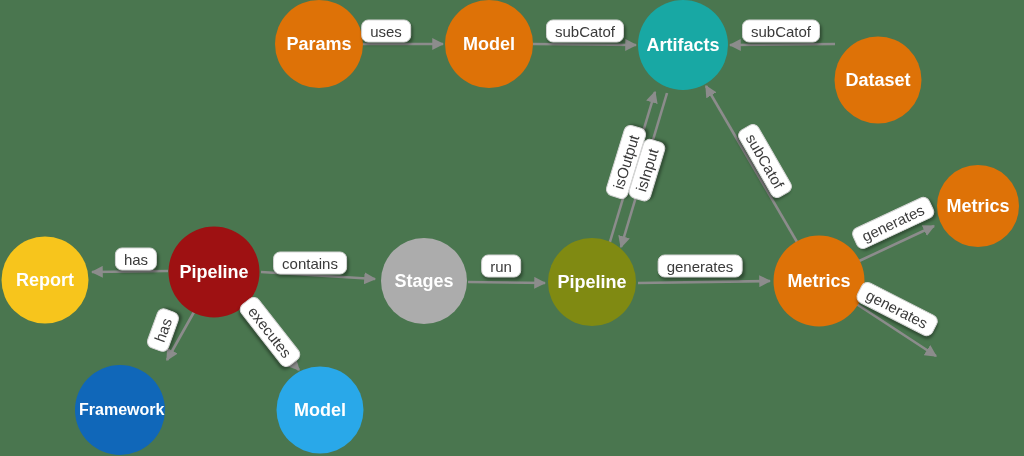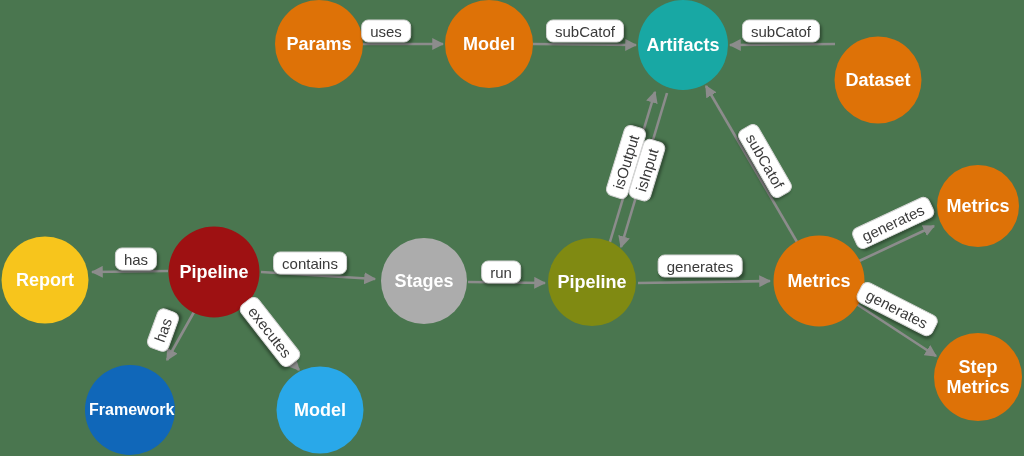--- a/index.html
+++ b/index.html
@@ -94,36 +94,33 @@
     </div>
   <div class="node" style="left: 592px; top: 282px; width: 88px; height: 88px; background: rgb(128, 138, 18);">
       <span>Pipeline</span>
     </div>
   <div class="node" style="left: 819px; top: 281px; width: 91px; height: 91px; background: rgb(222, 114, 7);">
       <span>Metrics</span>
     </div>
   <div class="node" style="left: 978px; top: 206px; width: 82px; height: 82px; background: rgb(222, 114, 7);">
       <span>Metrics</span>
     </div>
-  <div class="node" style="left: 978px; top: 377px; width: 88px; height: 88px; background: rgb(222, 114, 7);">
-      <span>Step Metrics</span>
-    </div>
-  <div class="node" style="left: 130px; top: 410px; width: 90px; height: 90px; font-size: 16px; background: rgb(16, 103, 185);">
+  <div class="node" style="left: 120px; top: 410px; width: 90px; height: 90px; font-size: 16px; background: rgb(16, 103, 185);">
       <span>Framework</span>
     </div>
   <div class="node" style="left: 320px; top: 410px; width: 87px; height: 87px; background: rgb(41, 168, 233);">
       <span>Model</span>
     </div>
 
   <div class="edge-label" style="left:386px;top:31px">uses</div>
   <div class="edge-label" style="left:585px;top:31px">subCatof</div>
   <div class="edge-label" style="left:781px;top:31px">subCatof</div>
   <div class="edge-label" style="left:136px;top:259px">has</div>
   <div class="edge-label" style="left:310px;top:263px">contains</div>
-  <div class="edge-label" style="left:501px;top:272px">run</div>
+  <div class="edge-label" style="left:501px;top:266px">run</div>
   <div class="edge-label" style="left:700px;top:266px">generates</div>
   <div class="edge-label" style="left:626px;top:162px;--rot:-73deg">isOutput</div>
   <div class="edge-label" style="left:647px;top:170px;--rot:-73deg">isInput</div>
   <div class="edge-label" style="left:765px;top:161px;--rot:60deg">subCatof</div>
   <div class="edge-label" style="left:893px;top:223px;--rot:-25deg">generates</div>
   <div class="edge-label" style="left:897px;top:309px;--rot:27deg">generates</div>
   <div class="edge-label" style="left:163px;top:330px;--rot:-70deg">has</div>
   <div class="edge-label" style="left:270px;top:332px;--rot:52deg">executes</div>
 
 </div>

